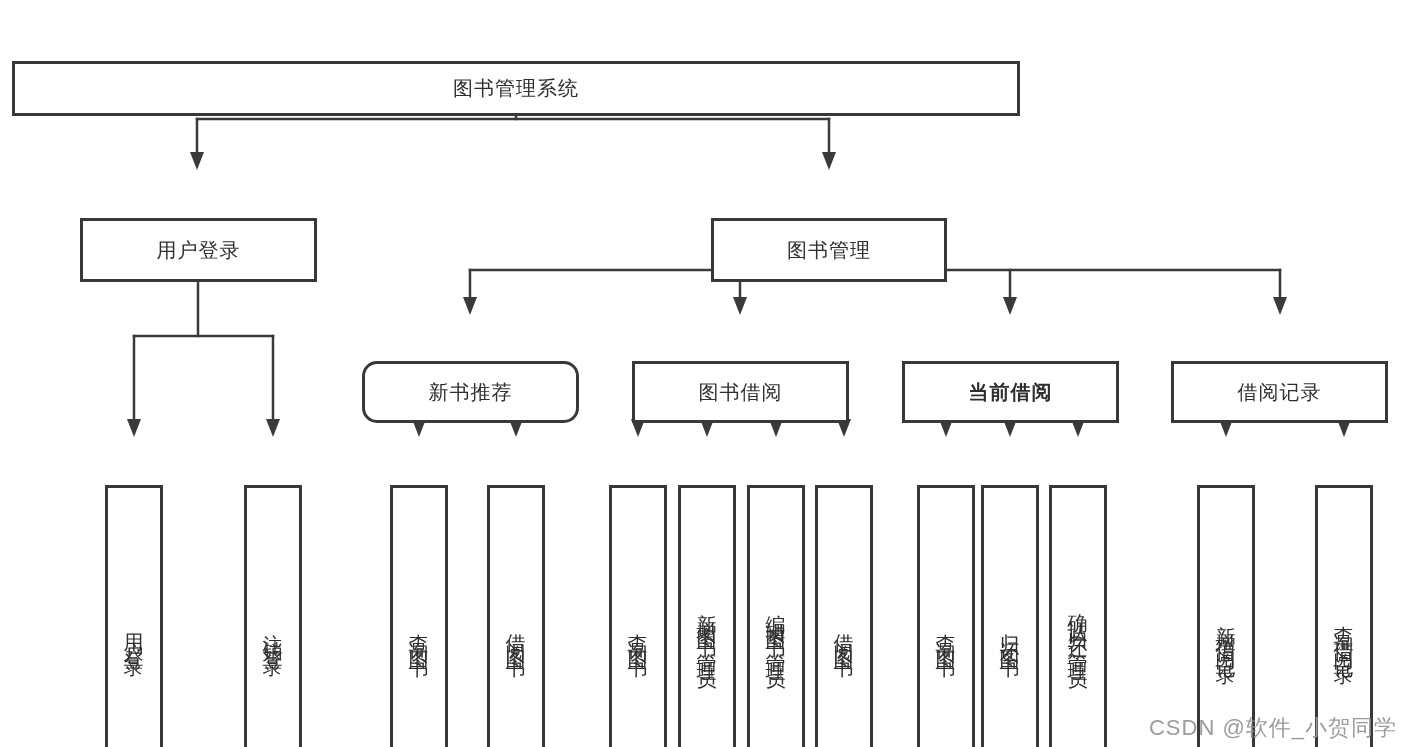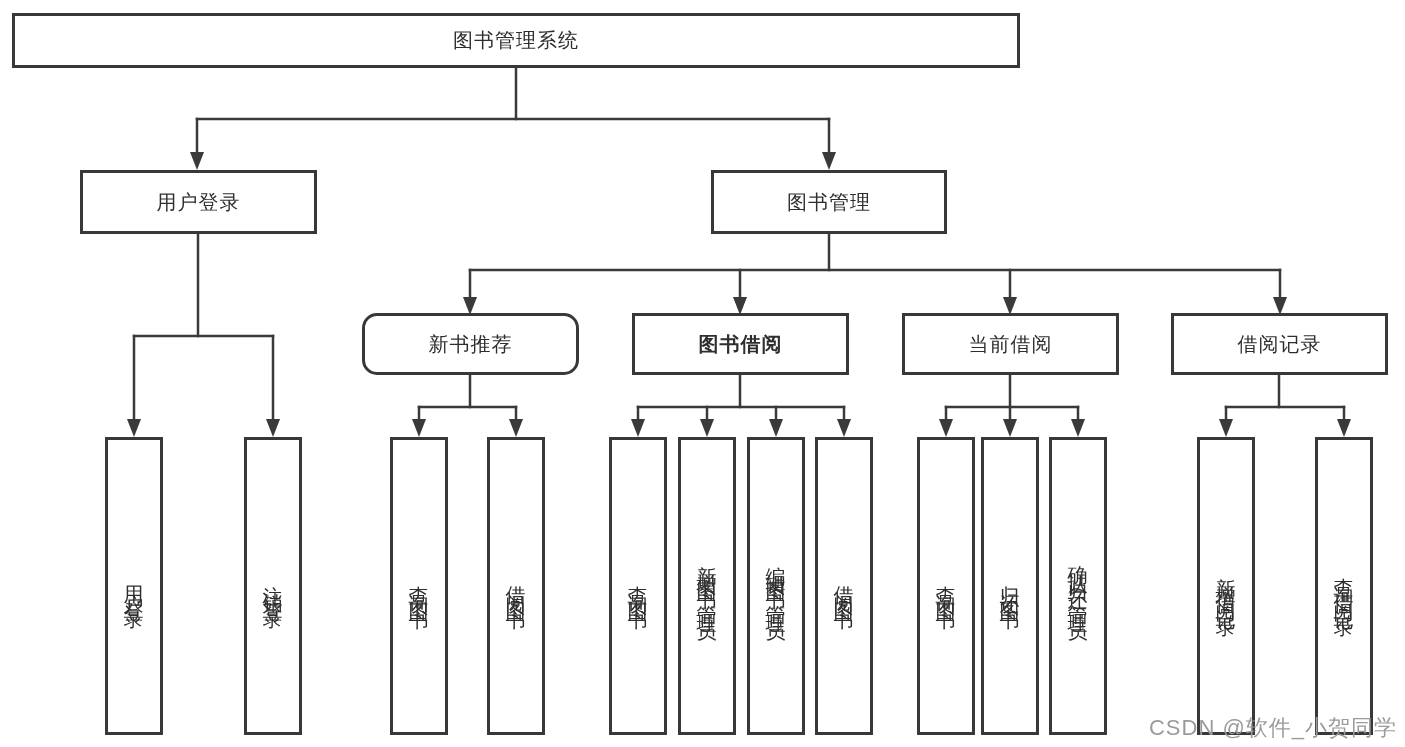--- a/index.html
+++ b/index.html
@@ -23,20 +23,21 @@
     border: 3px solid #383838;
     background: #ffffff;
     color: #2e2e2e;
     display: flex;
     align-items: center;
     justify-content: center;
     font-size: 20px;
     letter-spacing: 1px;
     z-index: 2;
     text-align: center;
+    margin-top: 48px;
   }
   .vbox {
     writing-mode: vertical-lr;
     text-orientation: mixed;
     font-size: 20px;
     letter-spacing: 8px;
     line-height: 1;
   }
   .watermark {
     position: absolute;
@@ -119,22 +120,22 @@
       <polygon points="1337,419 1351,419 1344,437"></polygon>
     </g>
   </svg>
 
   <div class="box" style="left:12px; top:13px; width:1008px; height:55px;">图书管理系统</div>
 
   <div class="box" style="left:80px; top:170px; width:237px; height:64px;">用户登录</div>
   <div class="box" style="left:711px; top:170px; width:236px; height:64px;">图书管理</div>
 
   <div class="box" style="left:362px; top:313px; width:217px; height:62px;border-radius:15px;">新书推荐</div>
-  <div class="box" style="left:632px; top:313px; width:217px; height:62px;font-weight:bold;">图书借阅</div>
-  <div class="box" style="left:902px; top:313px; width:217px; height:62px;">当前借阅</div>
+  <div class="box" style="left:632px; top:313px; width:217px; height:62px;">图书借阅</div>
+  <div class="box" style="left:902px; top:313px; width:217px; height:62px;font-weight:bold;">当前借阅</div>
   <div class="box" style="left:1171px; top:313px; width:217px; height:62px;">借阅记录</div>
 
   <div class="box vbox" style="left:105px; top:437px; width:58px; height:298px;">用户登录</div>
   <div class="box vbox" style="left:244px; top:437px; width:58px; height:298px;">注销登录</div>
 
   <div class="box vbox" style="left:390px; top:437px; width:58px; height:298px;">查询图书</div>
   <div class="box vbox" style="left:487px; top:437px; width:58px; height:298px;">借阅图书</div>
 
   <div class="box vbox" style="left:609px; top:437px; width:58px; height:298px;">查询图书</div>
   <div class="box vbox" style="left:678px; top:437px; width:58px; height:298px;">新增图书（管理员）</div>

